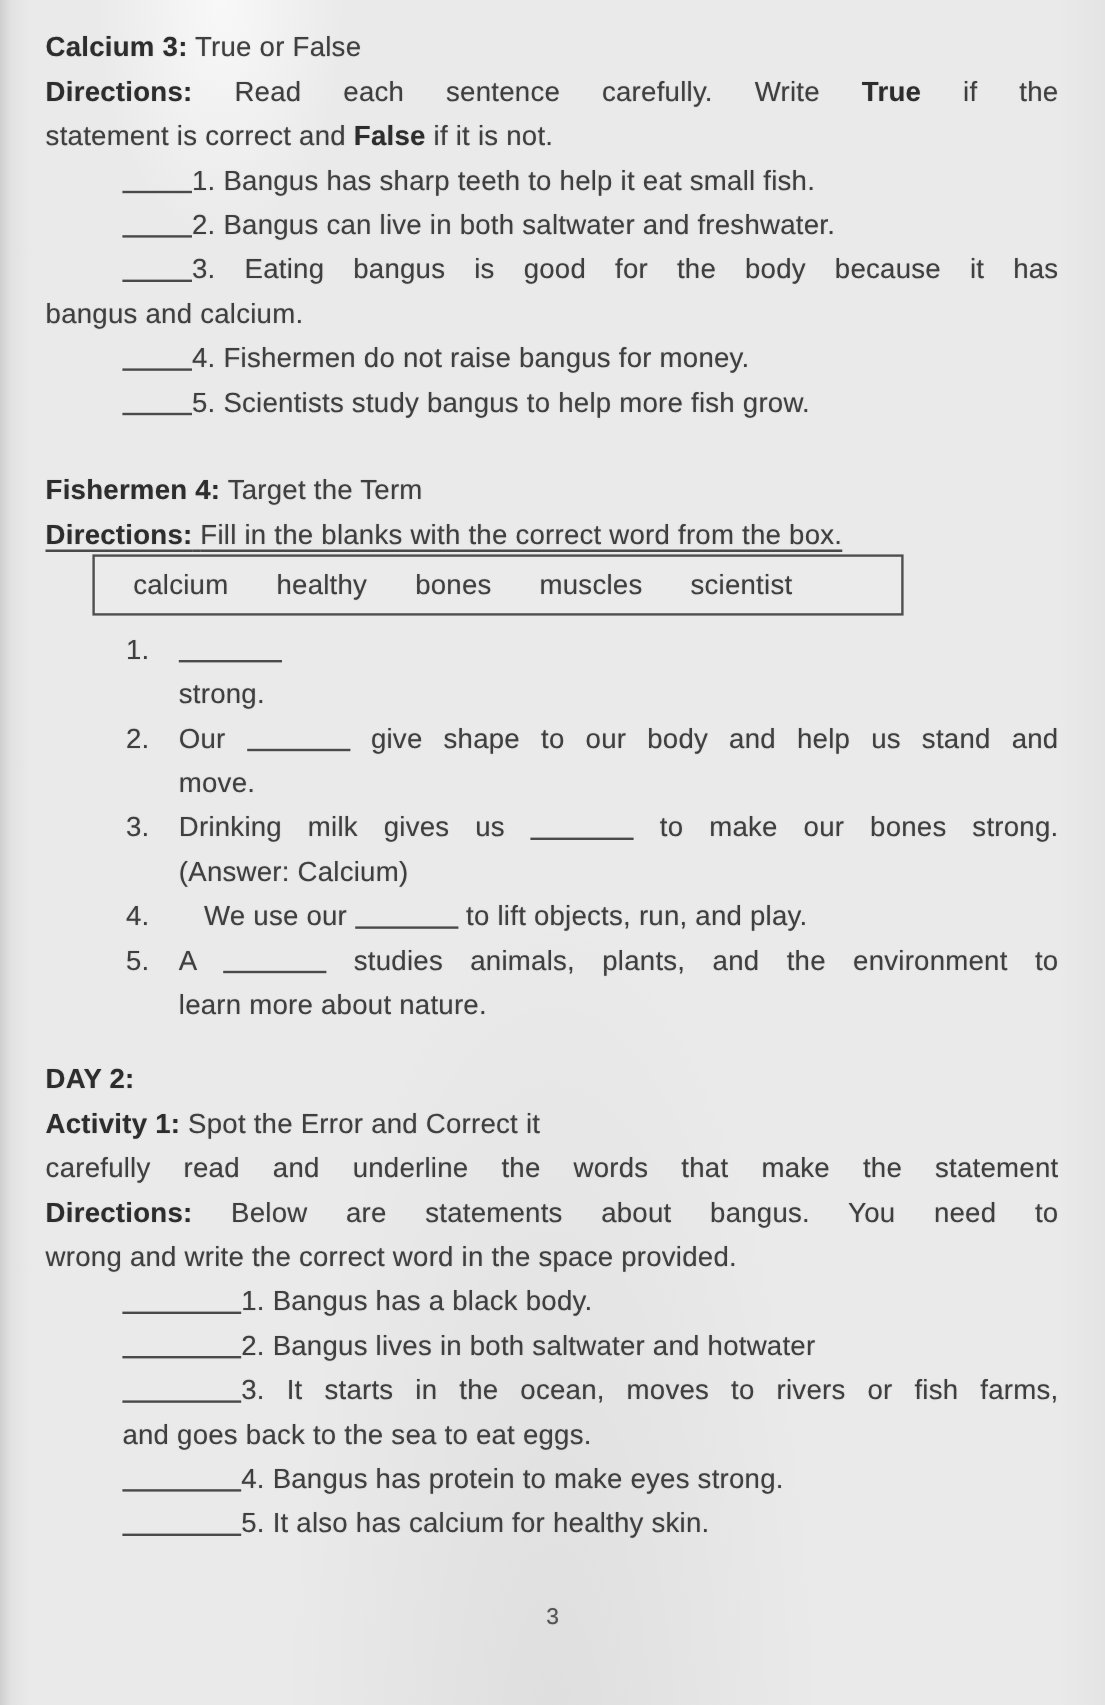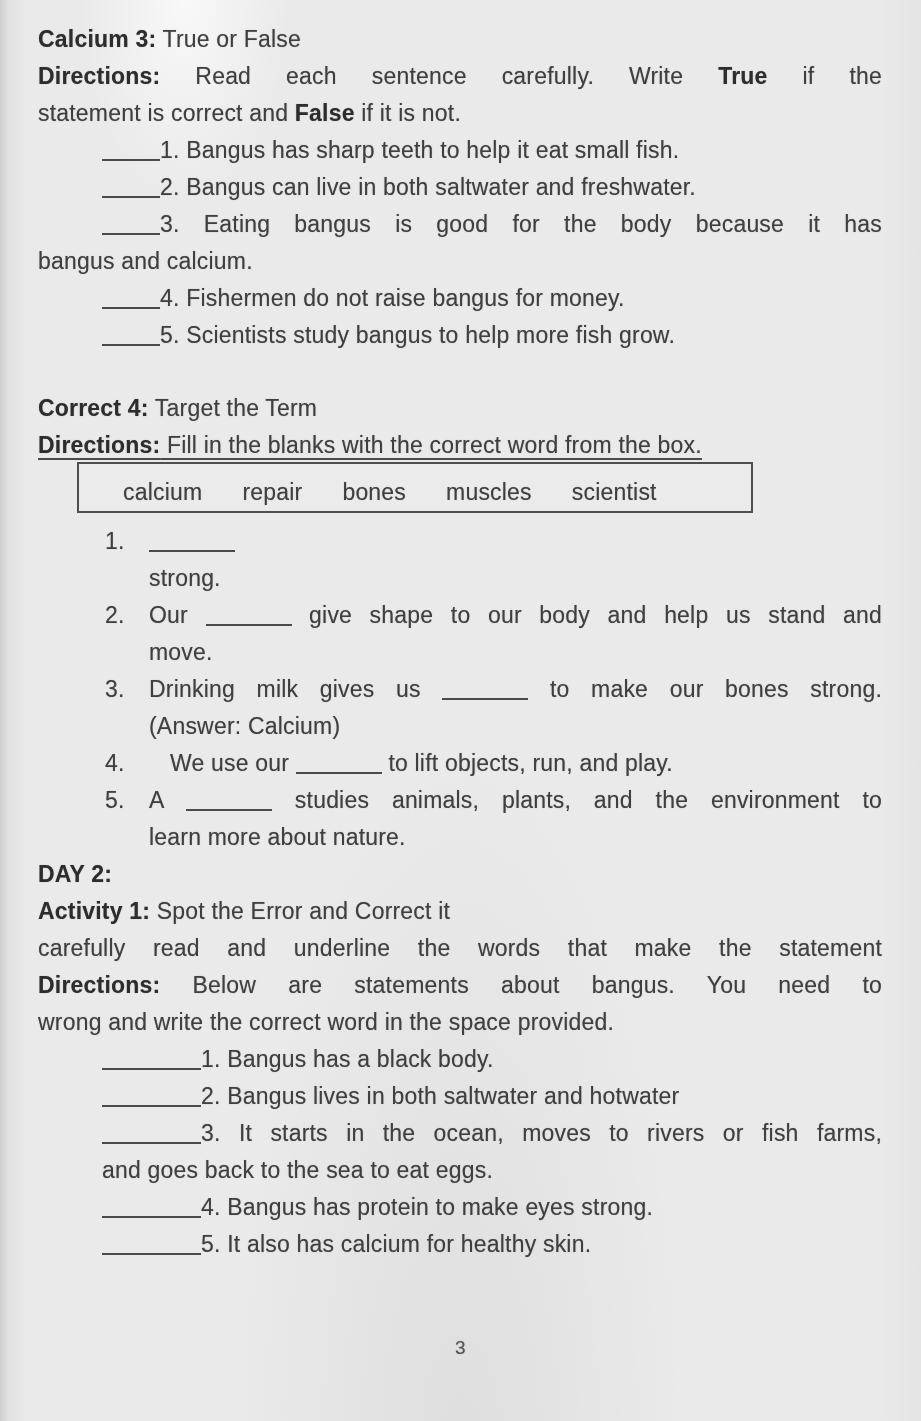--- a/index.html
+++ b/index.html
@@ -43,33 +43,33 @@
     text-decoration-color: #4a4a4a;
     margin-top: 28px;
   }
   .word-box {
     width: 676px;
     height: 51px;
     margin: -2px 0 10px 39px;
     border: 2.5px solid #4f4f4f;
     box-sizing: border-box;
     display: flex;
-    align-items: flex-end;
-    padding-left: 44px;
+    align-items: center;
+    padding-left: 32px;
     gap: 40px;
     background: rgba(236,236,236,0.5);
   }
   .a4-items { margin-top: 8px; }
   .a4-item { display: flex; margin-left: 67px; }
   .a4-num { flex: 0 0 44px; width: 44px; }
   .a4-body { flex: 1; min-width: 0; }
   .a4-item.extra .line { padding-left: 21px; }
   .d2-item { padding-left: 64px; }
   #a4-section { margin-top: 36px; }
-  #day2-section { }
+  #day2-section { margin-top: 25px; }
   .page-number {
     position: absolute;
     left: 0; right: 0;
     bottom: 55px;
     text-align: center;
     font-size: 19px;
     color: #545454;
   }
 </style>
 </head>
@@ -98,27 +98,27 @@
       </p>
       <p class="a3-item">
         <span class="line indent-first"><span class="blank a3"></span><span class="num">4.</span> <span>Fishermen do not raise bangus for money.</span></span>
       </p>
       <p class="a3-item">
         <span class="line indent-first"><span class="blank a3"></span><span class="num">5.</span> <span>Scientists study bangus to help more fish grow.</span></span>
       </p>
     </section>
 
     <section id="a4-section">
-      <p class="heading"><b>Correct 4:</b> <span>Target the Term</span></p>
+      <p class="heading"><b>Fishermen 4:</b> <span>Target the Term</span></p>
 
       <p><span class="underlined"><b>Directions:</b> <span>Fill in the blanks with the correct word from the box.</span></span></p>
 
       <div class="word-box">
         <span class="word">calcium</span>
-        <span class="word">repair</span>
+        <span class="word">healthy</span>
         <span class="word">bones</span>
         <span class="word">muscles</span>
         <span class="word">scientist</span>
       </div>
 
       <div class="a4-items">
         <div class="a4-item">
           <span class="a4-num">1.</span>
           <div class="a4-body">
             <span class="line just"><span></span> <span class="blank a4"></span> </span>

